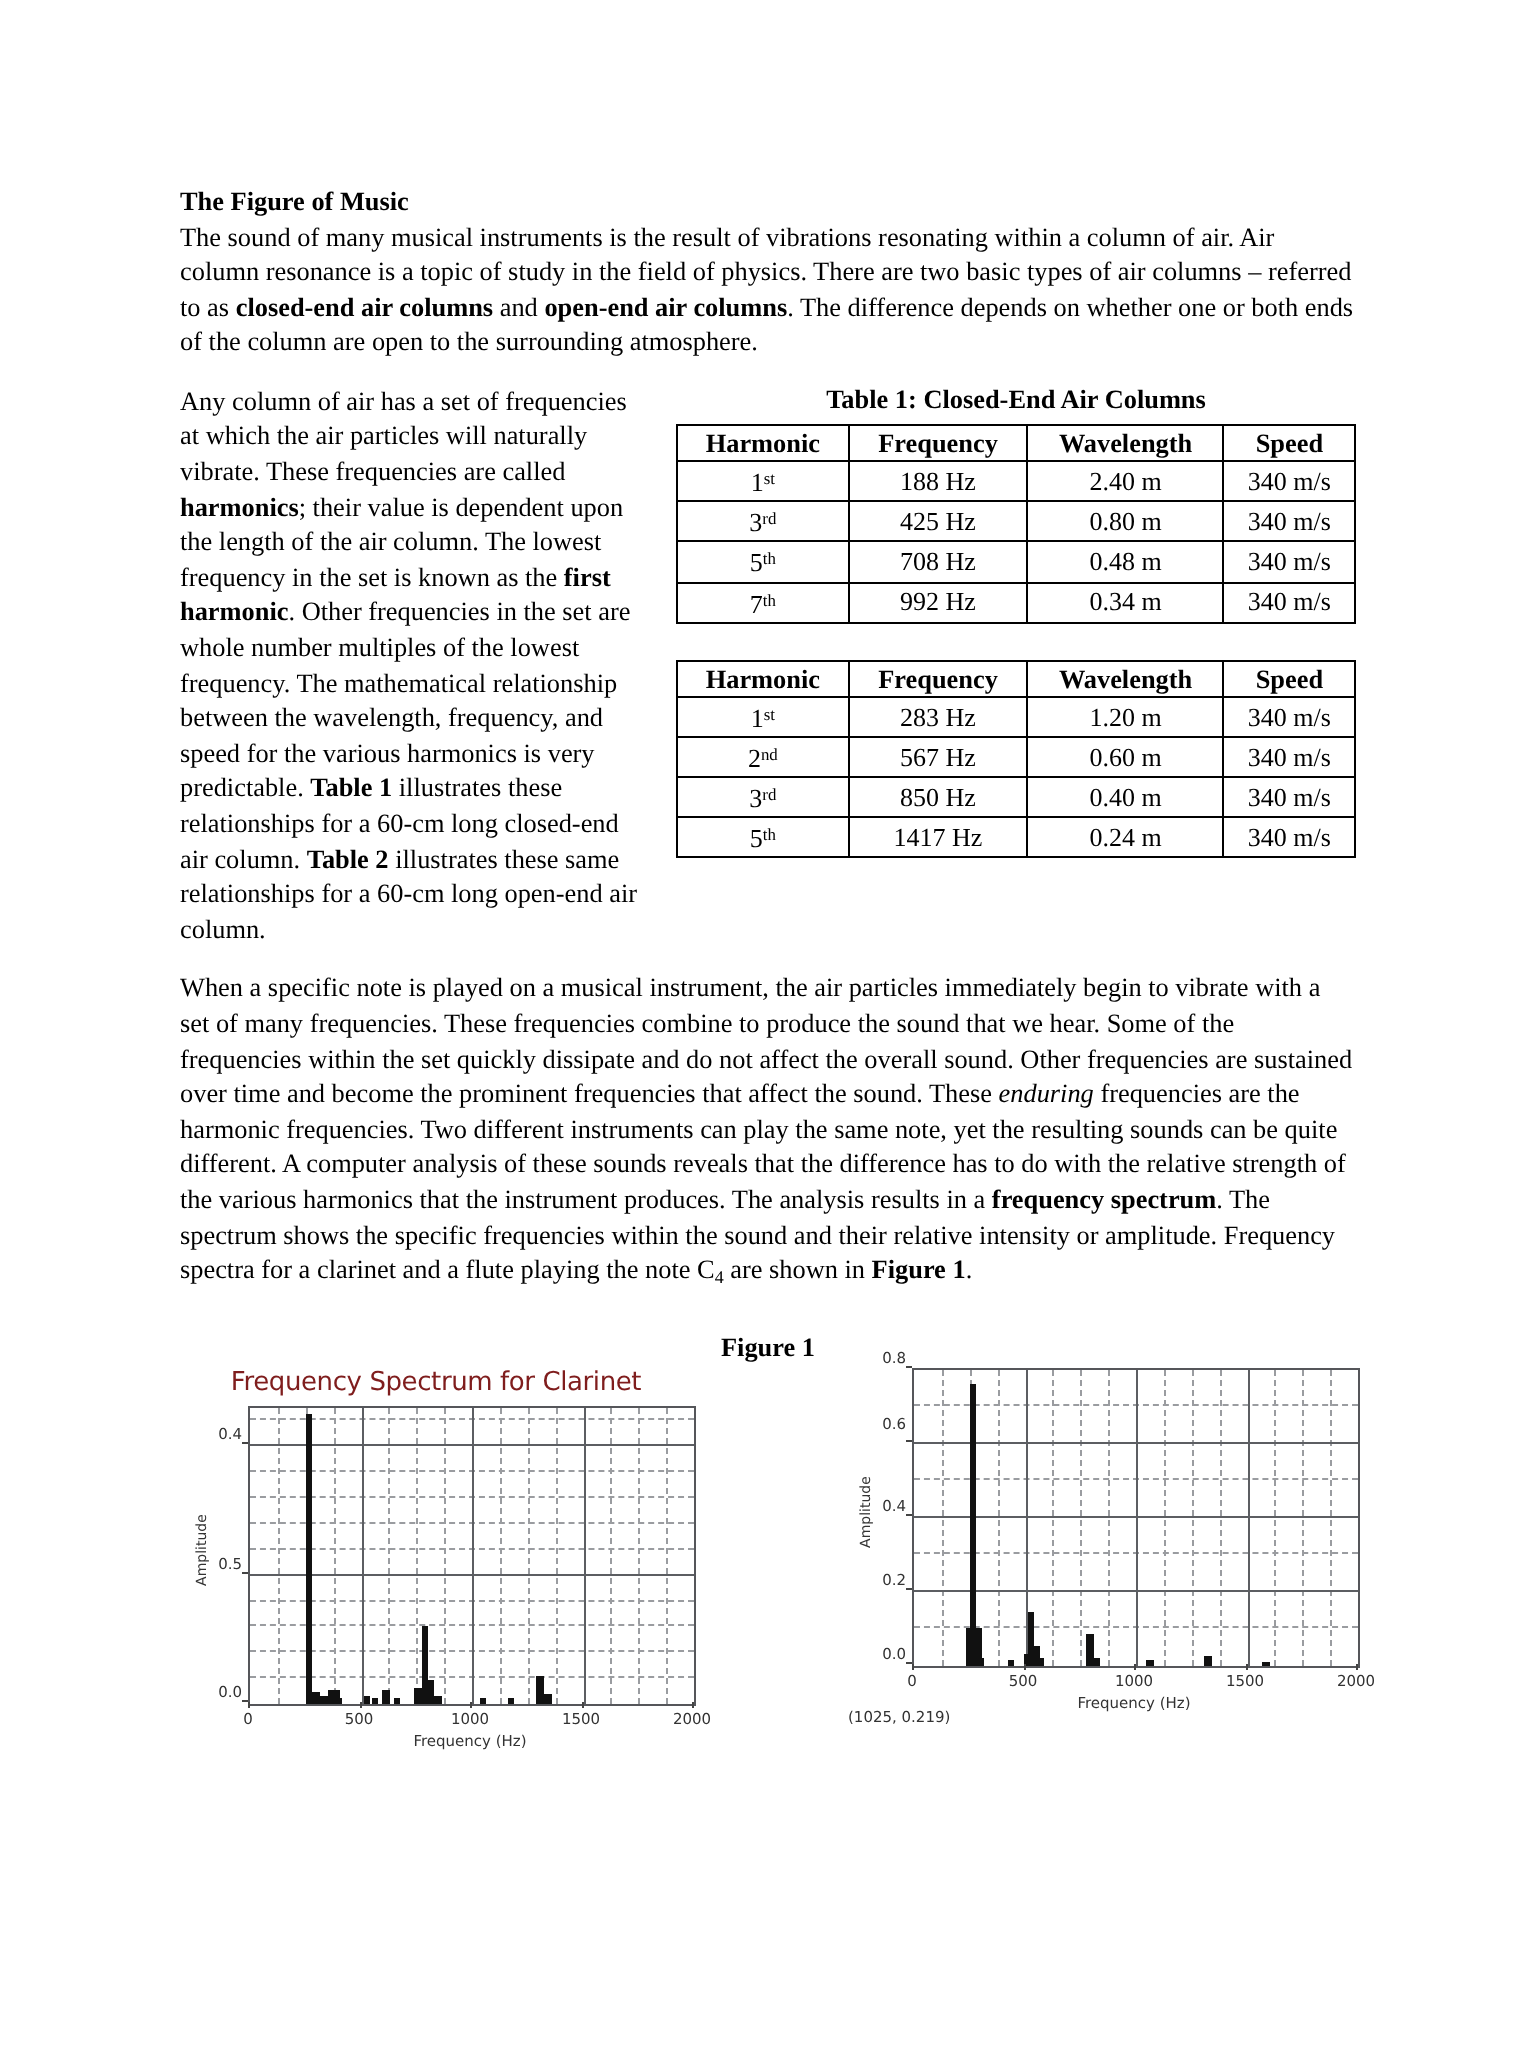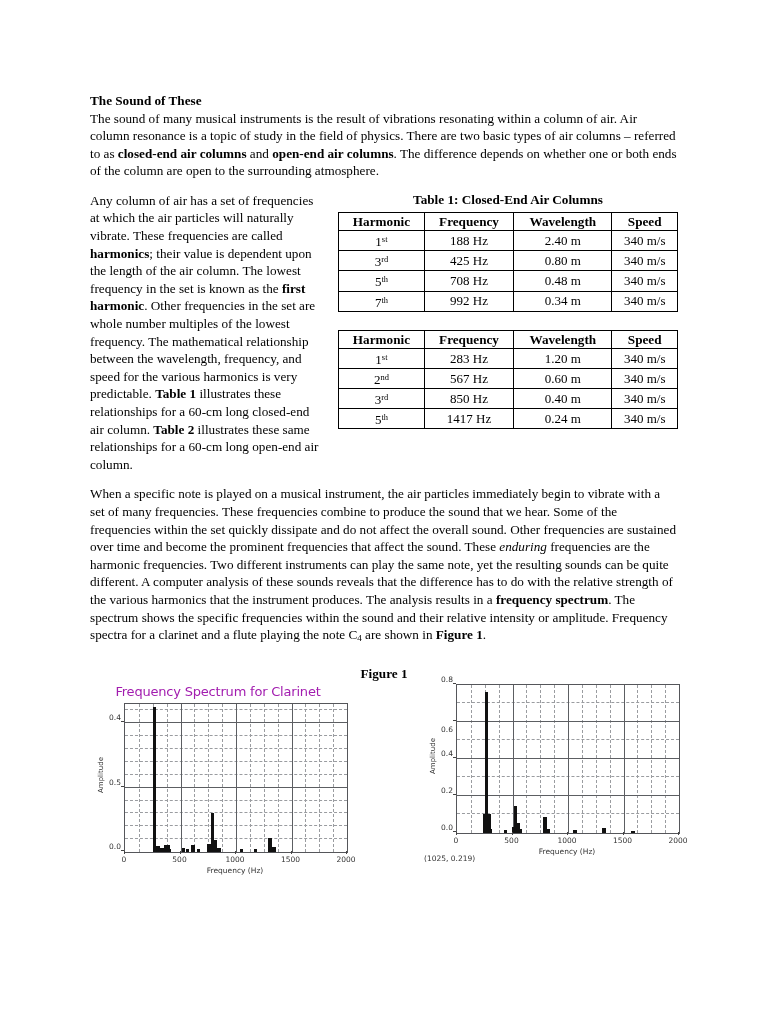--- a/index.html
+++ b/index.html
@@ -101,21 +101,21 @@
     display: flex;
     justify-content: space-between;
     margin-top: 2px;
   }
   .chart-block { position: relative; }
 
   .chart-title {
     font-family: "DejaVu Sans", "Liberation Sans", sans-serif;
     font-size: 13px;
     text-align: center;
-    color: #a21caf;
+    color: #7f1d1d;
     margin-bottom: 4px;
     letter-spacing: -0.2px;
   }
 
   .plot-wrap {
     position: relative;
     font-family: "DejaVu Sans", "Liberation Sans", sans-serif;
   }
   .plot {
     position: relative;
@@ -200,21 +200,21 @@
     color: #333;
     white-space: nowrap;
   }
 </style>
 </head>
 <body>
 
 <div class="page">
   <div class="content">
 
-    <div class="doc-title">The Sound of These</div>
+    <div class="doc-title">The Figure of Music</div>
 
     <p class="body-text"><span>The sound of many musical instruments is the result of vibrations resonating within a column of air. Air column resonance is a topic of study in the field of physics. There are two basic types of air columns – referred to as </span><span class="b">closed-end air columns</span><span> and </span><span class="b">open-end air columns</span><span>. The difference depends on whether one or both ends of the column are open to the surrounding atmosphere.</span></p>
 
     <div class="cols">
 
       <div class="col-left">
         <p class="body-text"><span> Any column of air has a set of frequencies at which the air particles will naturally vibrate. These frequencies are called </span><span class="b">harmonics</span><span>; their value is dependent upon the length of the air column. The lowest frequency in the set is known as the </span><span class="b">first harmonic</span><span>. Other frequencies in the set are whole number multiples of the lowest frequency. The mathematical relationship between the wavelength, frequency, and speed for the various harmonics is very predictable. </span><span class="b">Table 1</span><span> illustrates these relationships for a 60-cm long closed-end air column. </span><span class="b">Table 2</span><span> illustrates these same relationships for a 60-cm long open-end air column.</span></p>
       </div>
 
       <div class="col-right">
@@ -412,21 +412,21 @@
               <div class="spike" style="width: 4px; height: 3.33px; left: 115.66px;"></div>
               <div class="spike" style="width: 4px; height: 5.18px; left: 145.075px;"></div>
               <div class="spike" style="width: 4px; height: 1.85px; left: 173.935px;"></div>
             </div>
             <div class="ytick-lab" style="bottom: -4px;">0.0</div>
             <div class="ytick-mark" style="bottom: 0px;"></div>
             <div class="ytick-lab" style="bottom: 33px;">0.2</div>
             <div class="ytick-mark" style="bottom: 37px;"></div>
             <div class="ytick-lab" style="bottom: 70px;">0.4</div>
             <div class="ytick-mark" style="bottom: 74px;"></div>
-            <div class="ytick-lab" style="bottom: 94px;">0.6</div>
+            <div class="ytick-lab" style="bottom: 111px;">0.6</div>
             <div class="ytick-mark" style="bottom: 111px;"></div>
             <div class="ytick-lab" style="bottom: 144px;">0.8</div>
             <div class="ytick-mark" style="bottom: 148px;"></div>
             <div class="xtick-lab" style="left: 0px;">0</div>
             <div class="xtick-mark" style="left: 0px;"></div>
             <div class="xtick-lab" style="left: 55.5px;">500</div>
             <div class="xtick-mark" style="left: 55.5px;"></div>
             <div class="xtick-lab" style="left: 111px;">1000</div>
             <div class="xtick-mark" style="left: 111px;"></div>
             <div class="xtick-lab" style="left: 166.5px;">1500</div>

